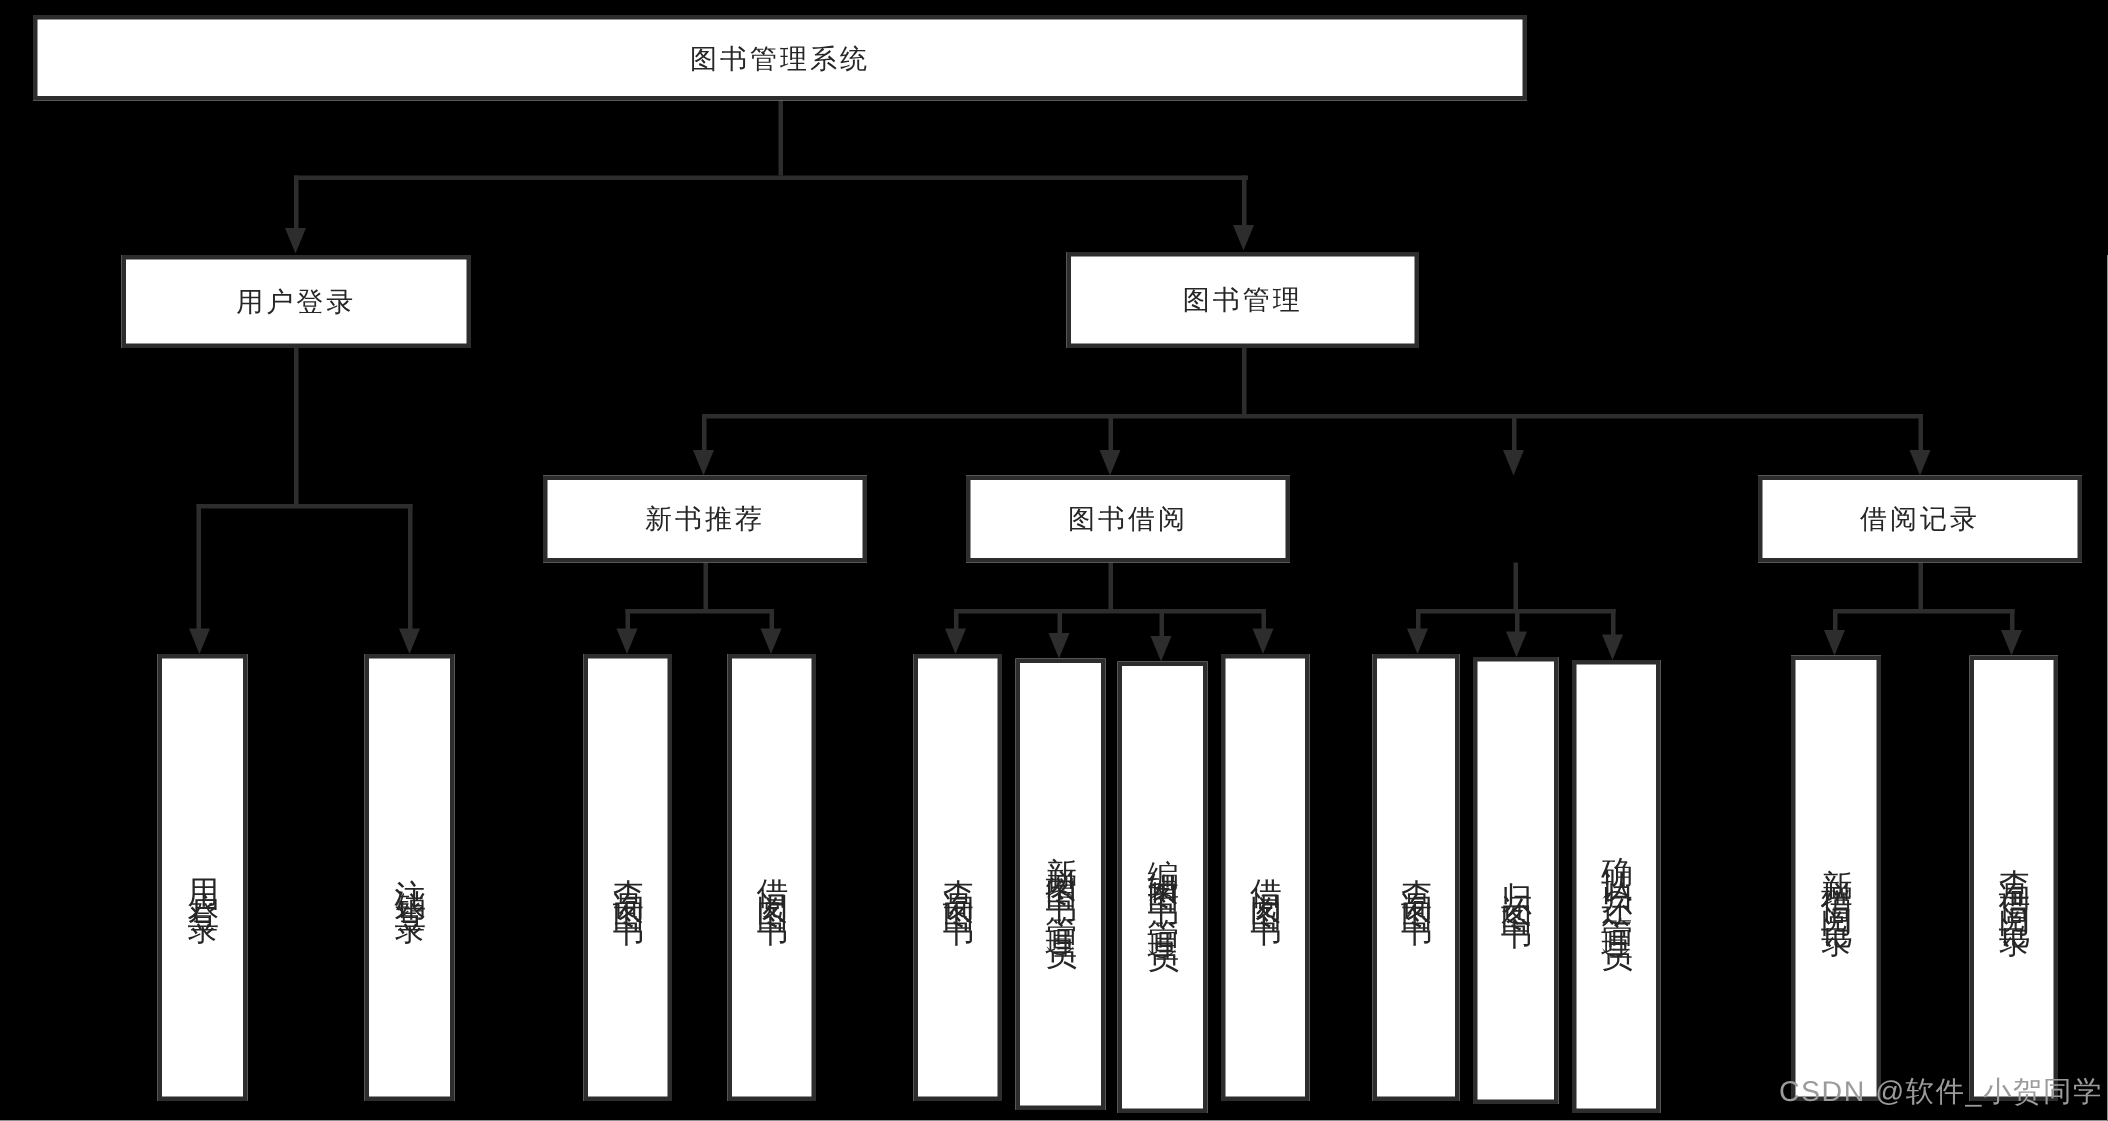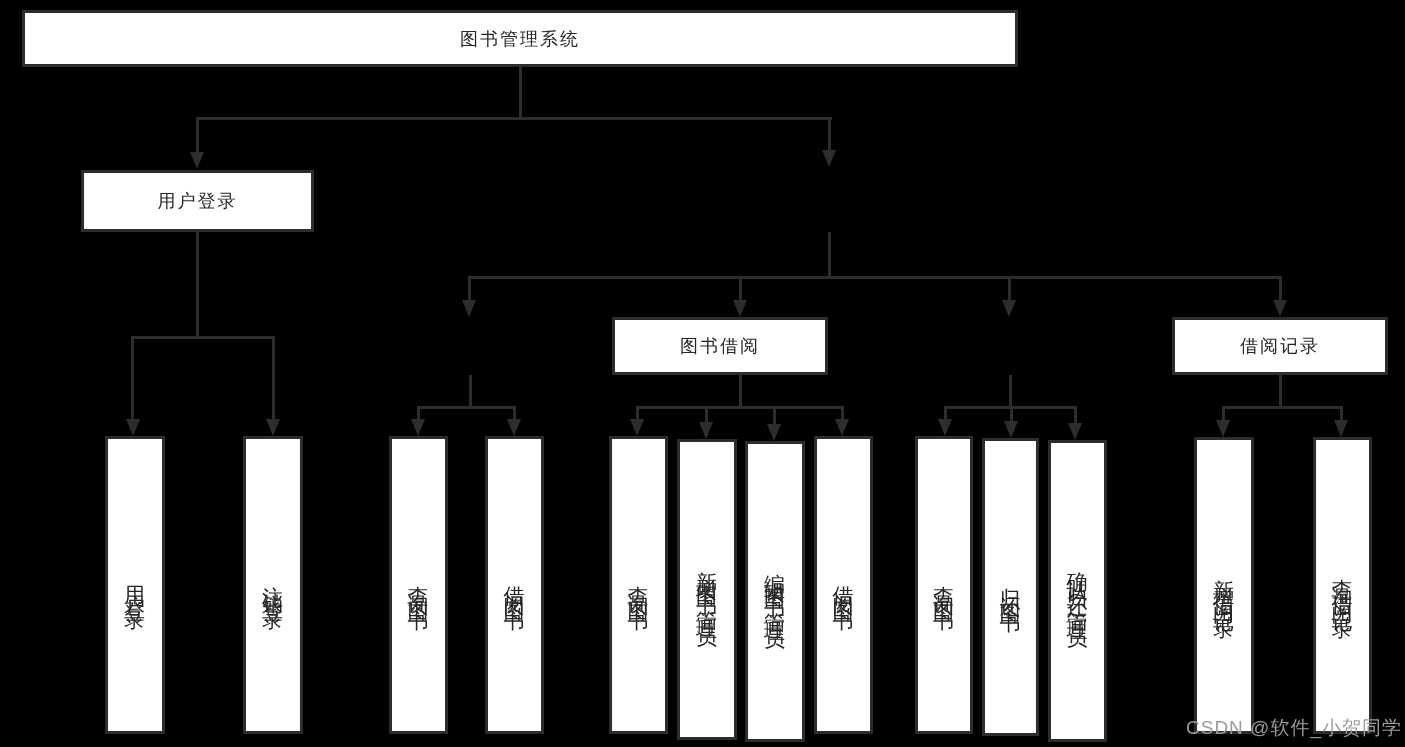--- a/index.html
+++ b/index.html
@@ -41,40 +41,46 @@
   <div class="vline" style="left:519px;top:66px;height:51px;"></div>
   <div class="hline" style="left:196px;top:117px;width:636px;"></div>
   <div class="vline" style="left:196px;top:117px;height:38px;"></div>
   <div class="arrow" style="left:190px;top:152px;"></div>
   <div class="vline" style="left:828px;top:117px;height:36px;"></div>
   <div class="arrow" style="left:822px;top:150px;"></div>
 
   <div class="node" style="left:81px;top:170px;width:233px;height:62px;">
     <span class="h-label">用户登录</span>
   </div>
+  <div class="node" style="left:711px;top:168px;width:235px;height:64px;">
+    <span class="h-label">图书管理</span>
+  </div>
 
   <div class="vline" style="left:196px;top:232px;height:104px;"></div>
   <div class="hline" style="left:131px;top:336px;width:144px;"></div>
   <div class="vline" style="left:131px;top:336px;height:84px;"></div>
   <div class="arrow" style="left:126px;top:419px;"></div>
   <div class="vline" style="left:272px;top:336px;height:84px;"></div>
   <div class="arrow" style="left:266px;top:419px;"></div>
 
   <div class="vline" style="left:828px;top:232px;height:44px;"></div>
   <div class="hline" style="left:468px;top:276px;width:813px;"></div>
   <div class="vline" style="left:468px;top:276px;height:26px;"></div>
   <div class="arrow" style="left:462px;top:300px;"></div>
   <div class="vline" style="left:739px;top:276px;height:26px;"></div>
   <div class="arrow" style="left:733px;top:300px;"></div>
   <div class="vline" style="left:1008px;top:276px;height:26px;"></div>
   <div class="arrow" style="left:1002px;top:300px;"></div>
   <div class="vline" style="left:1279px;top:276px;height:26px;"></div>
   <div class="arrow" style="left:1273px;top:300px;"></div>
 
-  <div class="node" style="left:612px;top:317px;width:216px;height:58px;">
+  <div class="node" style="left:362px;top:317px;width:216px;height:58px;">
+    <span class="h-label">新书推荐</span>
+  </div>
+  <div class="node" style="left:644px;top:317px;width:216px;height:58px;">
     <span class="h-label">图书借阅</span>
   </div>
   <div class="node" style="left:1172px;top:317px;width:216px;height:58px;">
     <span class="h-label">借阅记录</span>
   </div>
 
   <div class="vline" style="left:469px;top:375px;height:31px;"></div>
   <div class="hline" style="left:417px;top:406px;width:99px;"></div>
   <div class="vline" style="left:417px;top:406px;height:15px;"></div>
   <div class="arrow" style="left:411px;top:419px;"></div>

